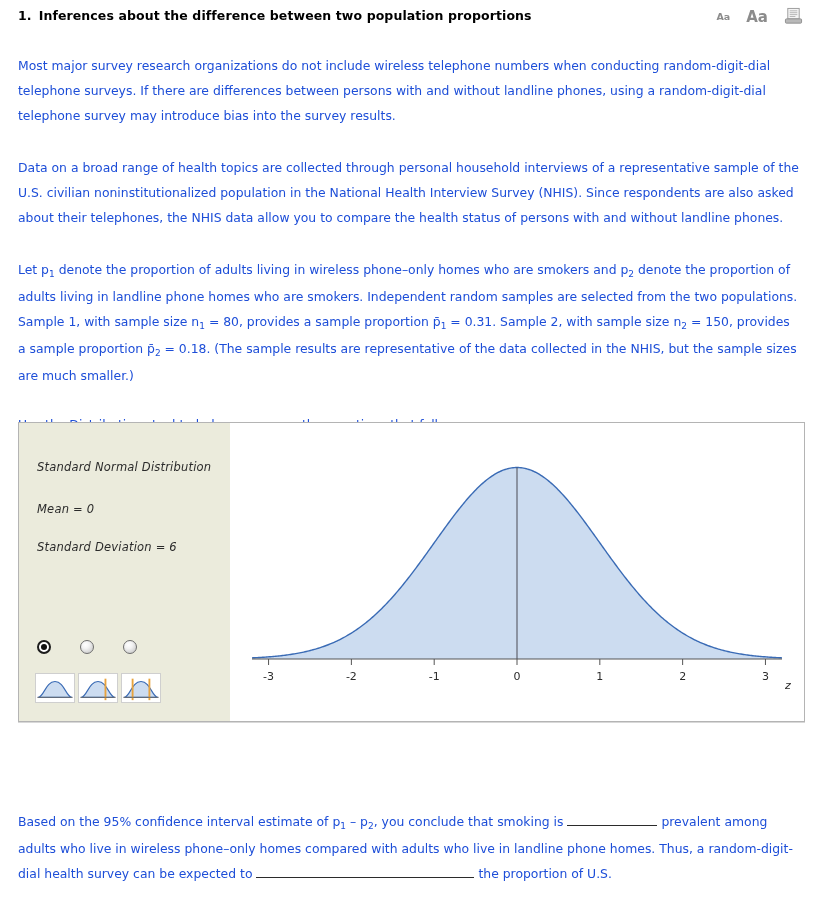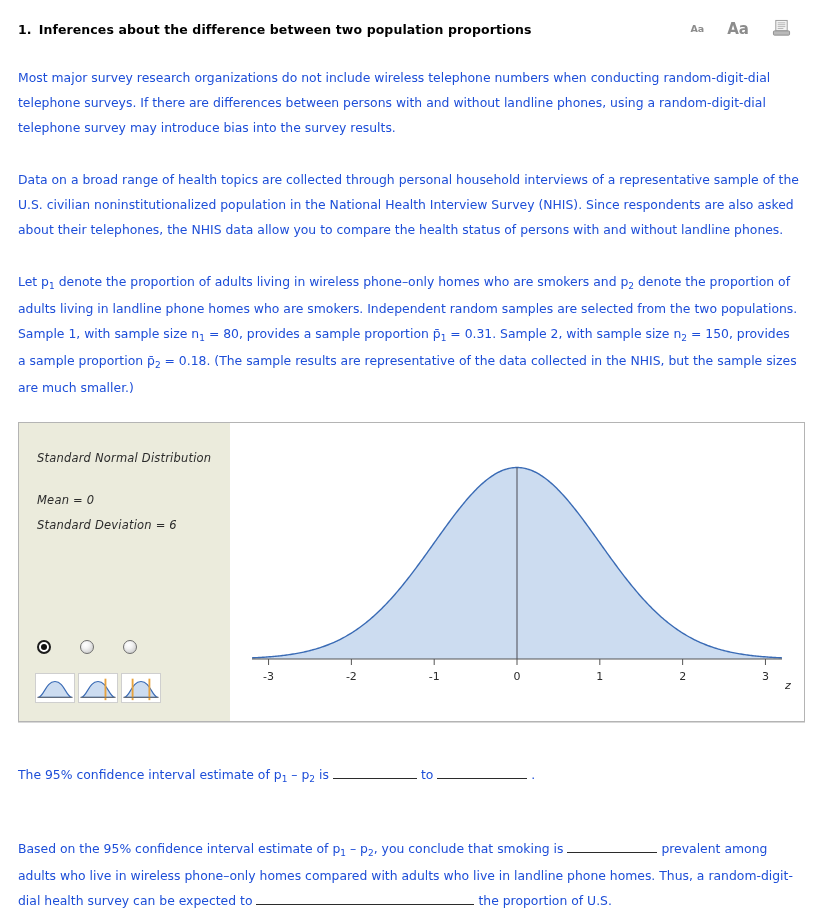--- a/index.html
+++ b/index.html
@@ -12,43 +12,42 @@
     height: 911px;
     font-family: "DejaVu Sans", "Liberation Sans", sans-serif;
     color: #1a1a1a;
     position: relative;
     overflow: hidden;
   }
 
   
   .header {
     display: flex;
-    align-items: flex-end;
+    align-items: center;
     justify-content: space-between;
-    padding: 6px 28px 0 18px;
+    padding: 6px 16px 0 18px;
     box-sizing: border-box;
   }
   .q-title {
     font-size: 12.5px;
     font-weight: bold;
     color: #000;
     letter-spacing: 0.1px;
     line-height: 1.4;
     white-space: nowrap;
   }
   .q-num {
     display: inline-block;
     margin-right: 7px;
   }
   .header-tools {
     display: flex;
     align-items: center;
-    gap: 23px;
+    gap: 16px;
     padding-top: 1px;
-    margin-top: 12px;
   }
   .aa-small {
     font-size: 9.5px;
     font-weight: bold;
     color: #8c8c8c;
     font-family: "DejaVu Sans", "Liberation Sans", sans-serif;
   }
   .aa-large {
     font-size: 15px;
     font-weight: bold;
@@ -102,22 +101,22 @@
     box-sizing: border-box;
     padding: 28px 0 0 18px;
   }
   .dist-label {
     font-size: 11.5px;
     font-style: italic;
     color: #2b2b2b;
     font-family: "DejaVu Sans", "Liberation Sans", sans-serif;
     letter-spacing: 0.2px;
   }
-  .dist-title { margin-bottom: 28px; }
-  .dist-mean { margin-bottom: 11px; }
+  .dist-title { margin-bottom: 28px; margin-top: 9px; }
+  .dist-mean { margin-bottom: 24px; }
 
   .radio-row {
     position: absolute;
     left: 18px;
     bottom: 67px;
     display: flex;
     gap: 29px;
   }
   .radio {
     width: 14px;
@@ -299,19 +298,18 @@
           <text x="452.625" y="257" text-anchor="middle" class="tick-label">2</text>
           <line x1="535.4375" x2="535.4375" y1="236" y2="242" stroke="#555555" stroke-width="1"></line>
           <text x="535.4375" y="257" text-anchor="middle" class="tick-label">3</text>
         </g>
       <text class="axis-name" id="axis-name-label" x="558" y="266" text-anchor="middle">z</text>
     </svg>
   </div>
 </div>
 
 <div class="questions">
-  <p class="para"><span>The 95% confidence interval estimate of p</span><sub>1</sub><span> – p</span><sub>2</sub><span> is</span><span class="blank blank-sm"></span><span>to</span><span class="blank blank-md"></span><span>.</span></p>
 
   <div class="gap-lg"></div>
   <div style="height:20px"></div>
 
   <p class="para"><span>Based on the 95% confidence interval estimate of p</span><sub>1</sub><span> – p</span><sub>2</sub><span>, you conclude that smoking is</span><span class="blank blank-md"></span><span>prevalent among adults who live in wireless phone–only homes compared with adults who live in landline phone homes. Thus, a random-digit-dial health survey can be expected to</span><span class="blank blank-lg"></span><span>the proportion of U.S.</span></p>
 </div>
 
 </body></html>

